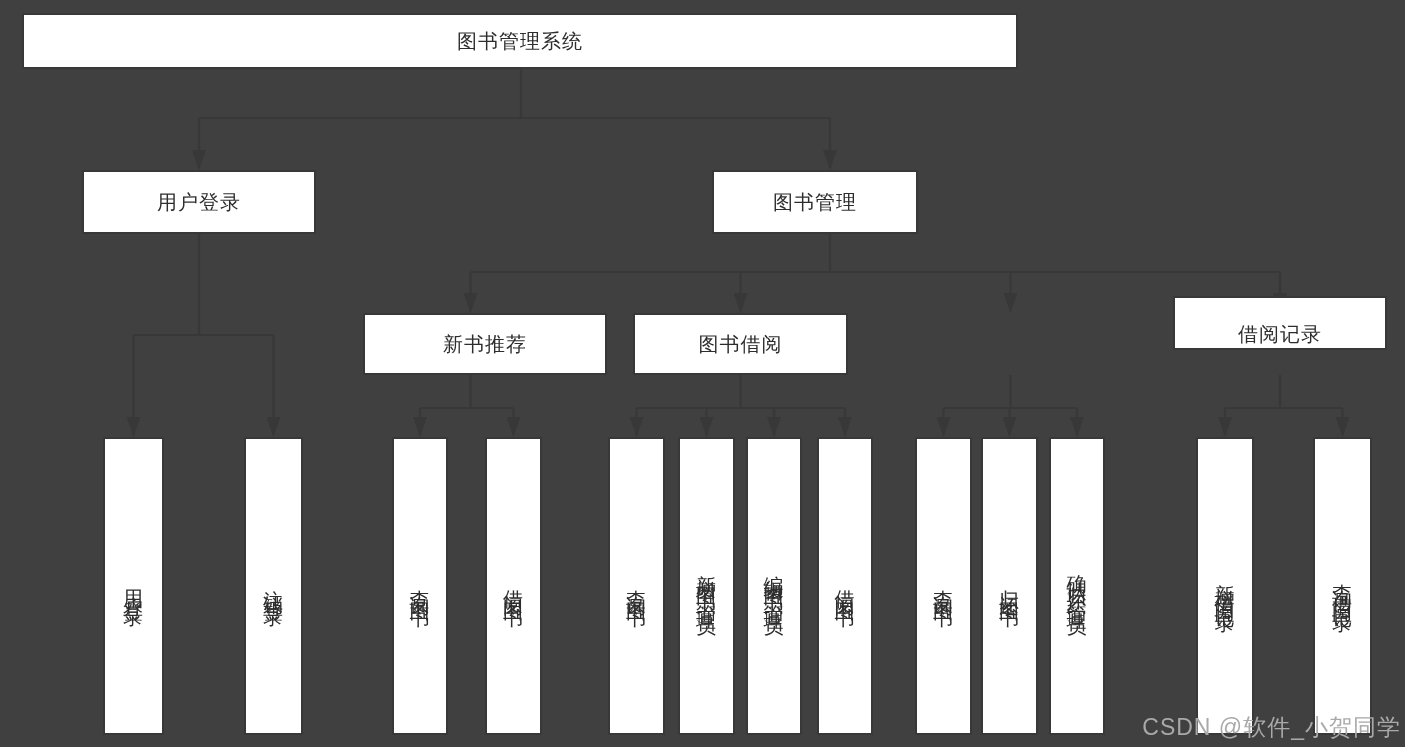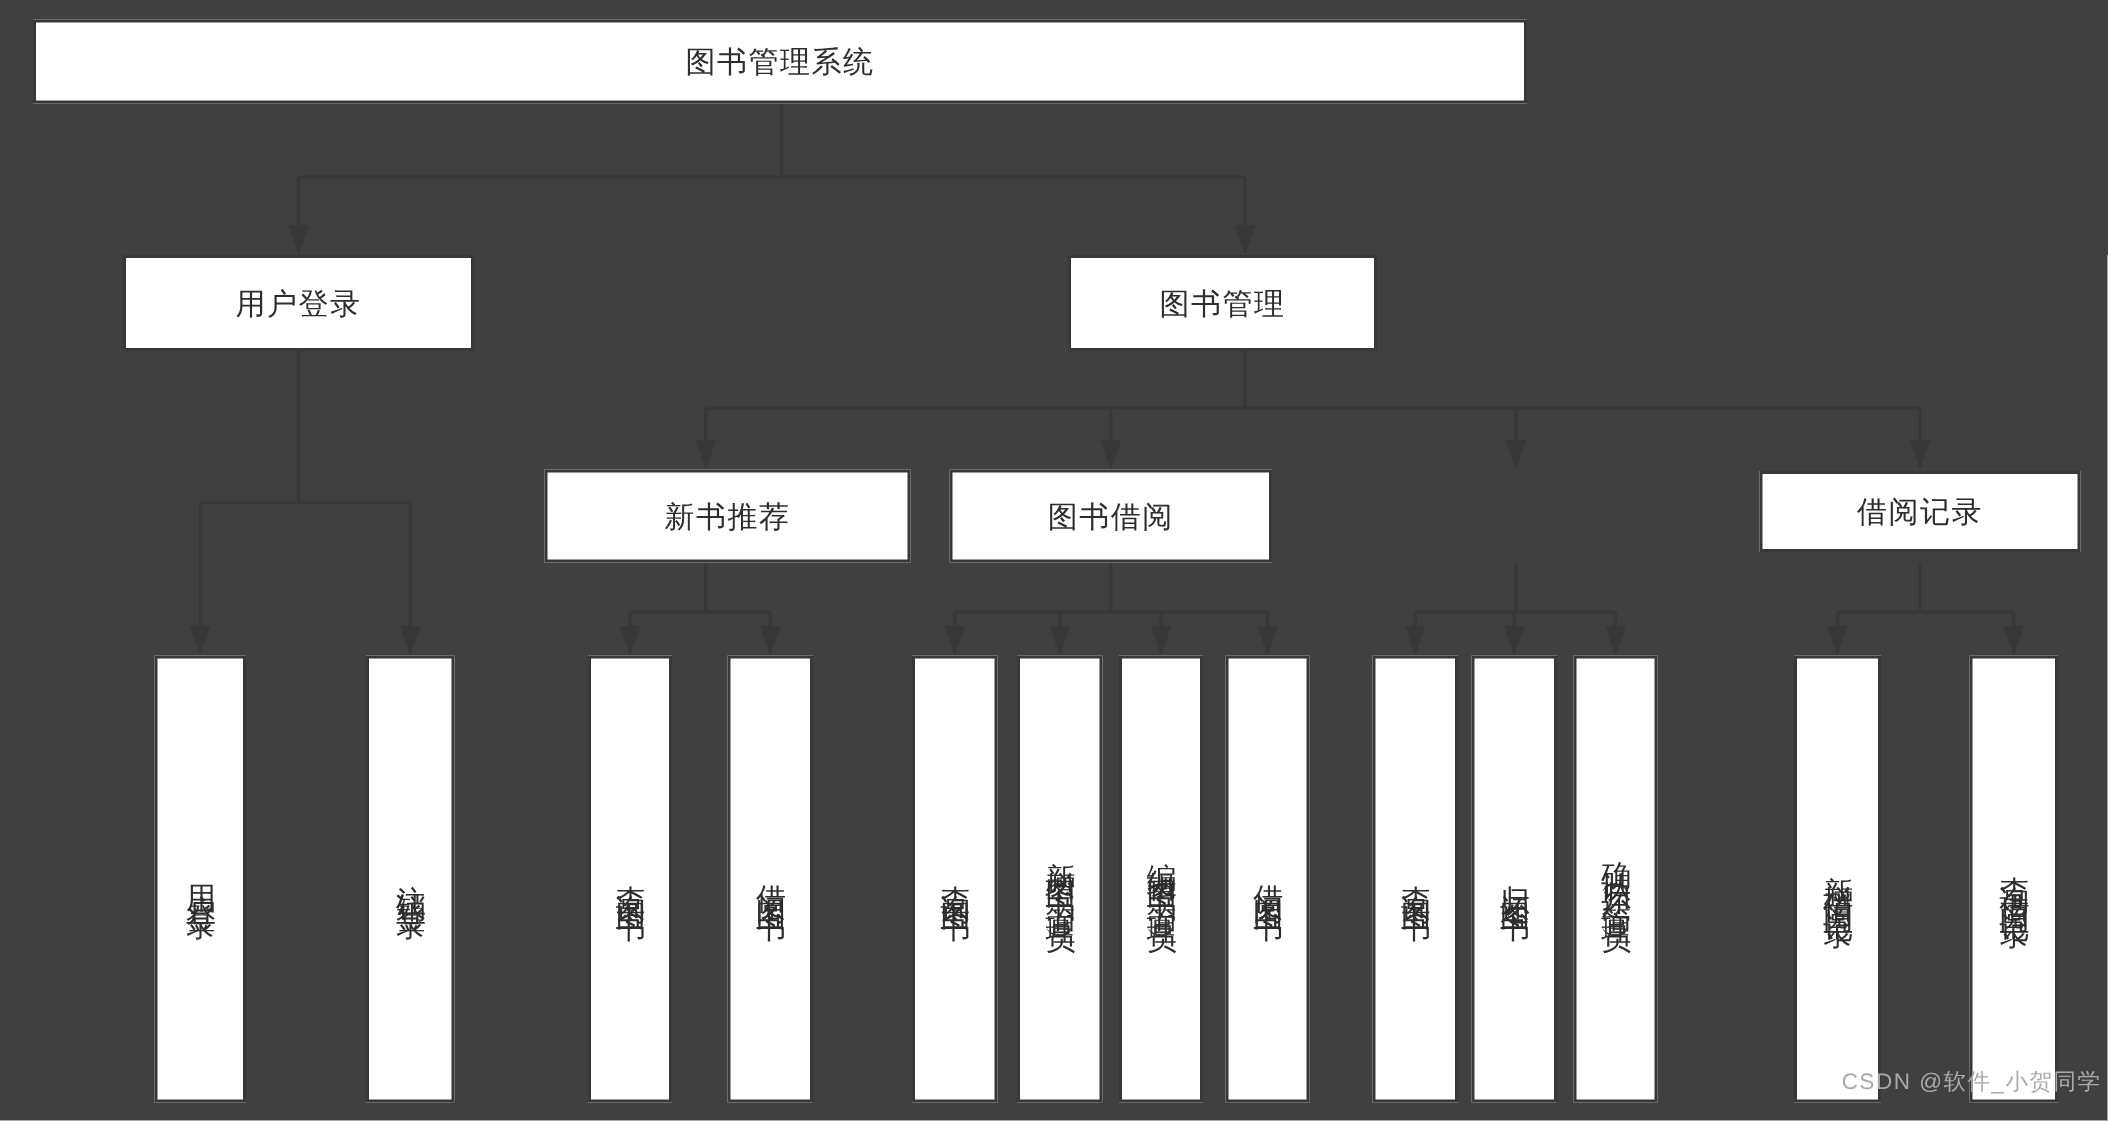--- a/index.html
+++ b/index.html
@@ -24,38 +24,38 @@
     writing-mode:vertical-rl;text-orientation:mixed;
     font-size:20px;letter-spacing:6px;color:#2d2d2d;line-height:1;white-space:nowrap;
   }
   
   .n-root{left:22px;top:13px;width:996px;height:56px;}
   .n-user-login{left:82px;top:170px;width:234px;height:64px;}
   .n-book-mgmt{left:712px;top:170px;width:206px;height:64px;}
   .n-new-rec{left:363px;top:313px;width:244px;height:62px;}
   .n-borrow{left:633px;top:313px;width:215px;height:62px;}
   .n-current{left:903px;top:313px;width:215px;height:62px;}
-  .n-record{left:1173px;top:314px;width:214px;height:54px;}
+  .n-record{left:1173px;top:296px;width:214px;height:54px;align-items:flex-end;}
   
   .l-g1a{left:103px;width:61px;}
   .l-g1b{left:244px;width:59px;}
   .l-g2a{left:392px;width:56px;}
   .l-g2b{left:485px;width:57px;}
   .l-g3a{left:608px;width:57px;}
   .l-g3b{left:678px;width:57px;}
   .l-g3c{left:746px;width:56px;}
   .l-g3d{left:817px;width:56px;}
   .l-g4a{left:915px;width:57px;}
   .l-g4b{left:981px;width:57px;}
   .l-g4c{left:1049px;width:56px;}
   .l-g5a{left:1196px;width:58px;}
   .l-g5b{left:1313px;width:59px;}
   .watermark{
     position:absolute;right:4px;top:712px;z-index:3;
-    font-size:15px;color:#a9a9a9;letter-spacing:1px;white-space:nowrap;
+    font-size:23px;color:#a9a9a9;letter-spacing:1px;white-space:nowrap;
   }
 </style>
 </head>
 <body>
 
 <div class="canvas">
 
   <svg class="wires" width="1405" height="747" viewBox="0 0 1405 747">
     <defs>
       <marker id="arw" viewBox="0 0 20 14" refX="18" refY="7" markerWidth="20" markerHeight="14" markerUnits="userSpaceOnUse" orient="auto">

